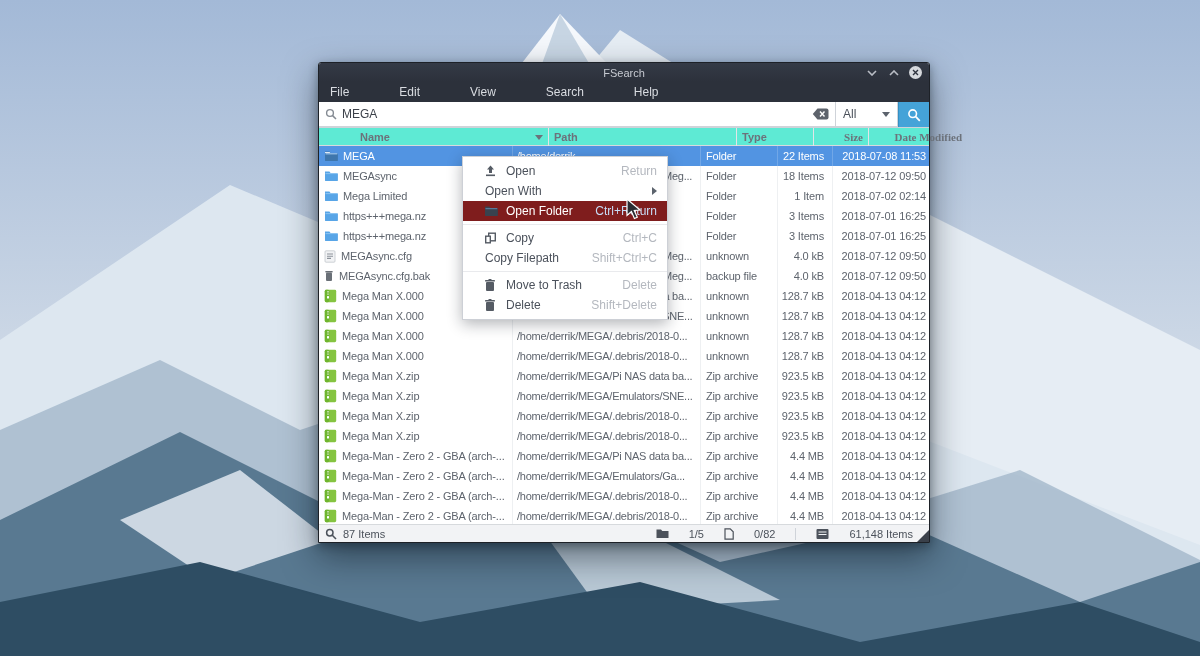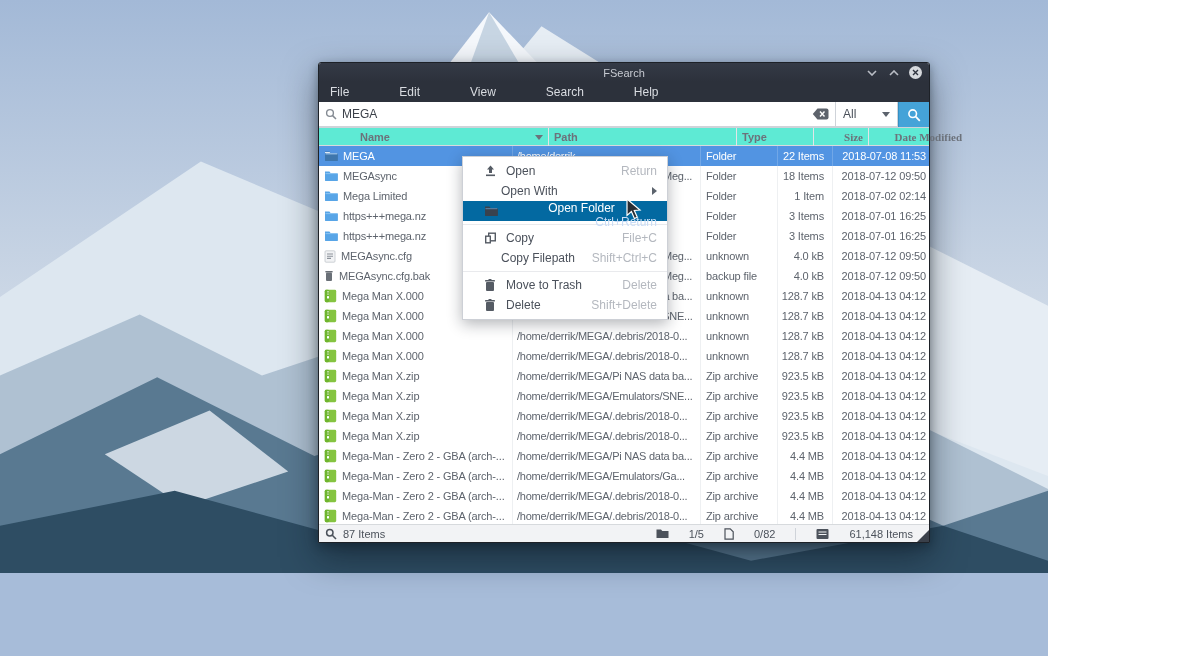--- a/index.html
+++ b/index.html
@@ -1,17 +1,17 @@
 <!DOCTYPE html>
 <html><head>
 <meta charset="utf-8">
 <style>
   * { margin:0; padding:0; box-sizing:border-box; }
   html,body { width:1200px; height:656px; overflow:hidden; font-family:"Liberation Sans",sans-serif; }
-  .desktop { position:relative; width:1048px; height:656px; background:#a7bcd9; }
+  .desktop { position:relative; width:1200px; height:656px; background:#a7bcd9; }
   .wallpaper { position:absolute; inset:0; }
 
   
   .window {
     position:absolute; left:318px; top:62px; width:612px; height:481px;
     background:#ffffff; border:1px solid #1d2127; border-radius:3px 3px 0 0;
     box-shadow:0 14px 34px rgba(10,20,30,.5), 0 3px 10px rgba(10,20,30,.35);
     display:flex; flex-direction:column;
   }
   .titlebar {
@@ -73,24 +73,24 @@
   .sb-sep { width:1px; height:12px; background:#cfd3d9; }
   .grip { position:absolute; right:0; bottom:0; width:0; height:0; border-left:12px solid transparent; border-bottom:12px solid #3a404a; }
 
   
   .ctx-menu {
     position:absolute; left:462px; top:156px; width:206px; background:#ffffff;
     border:1px solid #cdd0d6; box-shadow:0 4px 14px rgba(20,25,35,.32); padding:4px 0; z-index:10;
   }
   .ctx-item { height:20px; display:flex; align-items:center; font-size:12px; color:#4b515b; padding:0 10px 0 22px; position:relative; }
   .ctx-item .cic { position:absolute; left:21px; top:50%; transform:translateY(-50%); display:flex; }
-  .ctx-item .clabel { margin-left:16px; }
+  .ctx-item .clabel { margin-left:0; }
   .ctx-item.has-icon .clabel { margin-left:21px; }
   .ctx-item .cshort { margin-left:auto; font-size:12px; color:#b4b8bf; }
-  .ctx-item.hl { background:#0369a1; color:#ffffff;flex-direction:column; }
+  .ctx-item.hl { background:#7f1d1d; color:#ffffff; }
   .ctx-item.hl .cshort { color:#c8dcf6; }
   .ctx-sep { height:7px; display:flex; align-items:center; }
   .ctx-sep::before { content:""; display:block; width:100%; height:1px; background:#e9eaed; }
   .submenu-arrow { margin-left:auto; width:0; height:0; border-top:4px solid transparent; border-bottom:4px solid transparent; border-left:5px solid #5c636d; }
 
   .cursor { position:absolute; left:626px; top:198px; z-index:20; }
 </style>
 </head>
 <body>
 
@@ -558,21 +558,21 @@
       <div class="ctx-item has-icon">
         <span class="cic">
           <svg width="13" height="13" viewBox="0 0 13 13">
             <rect x="4" y="1" width="8" height="9" fill="#555b64"></rect>
             <rect x="5.4" y="2.4" width="5.2" height="6.2" fill="#ffffff"></rect>
             <rect x="1" y="4" width="6" height="8" fill="#555b64"></rect>
             <rect x="2.4" y="5.4" width="3.2" height="5.2" fill="#ffffff"></rect>
           </svg>
         </span>
         <span class="clabel">Copy</span>
-        <span class="cshort">File+C</span>
+        <span class="cshort">Ctrl+C</span>
       </div>
       <div class="ctx-item">
         <span class="clabel">Copy Filepath</span>
         <span class="cshort">Shift+Ctrl+C</span>
       </div>
       <div class="ctx-sep"></div>
       <div class="ctx-item has-icon">
         <span class="cic">
           <svg width="12" height="13" viewBox="0 0 12 13">
             <rect x="2" y="3.5" width="8" height="9" rx="1" fill="#555b64"></rect>

